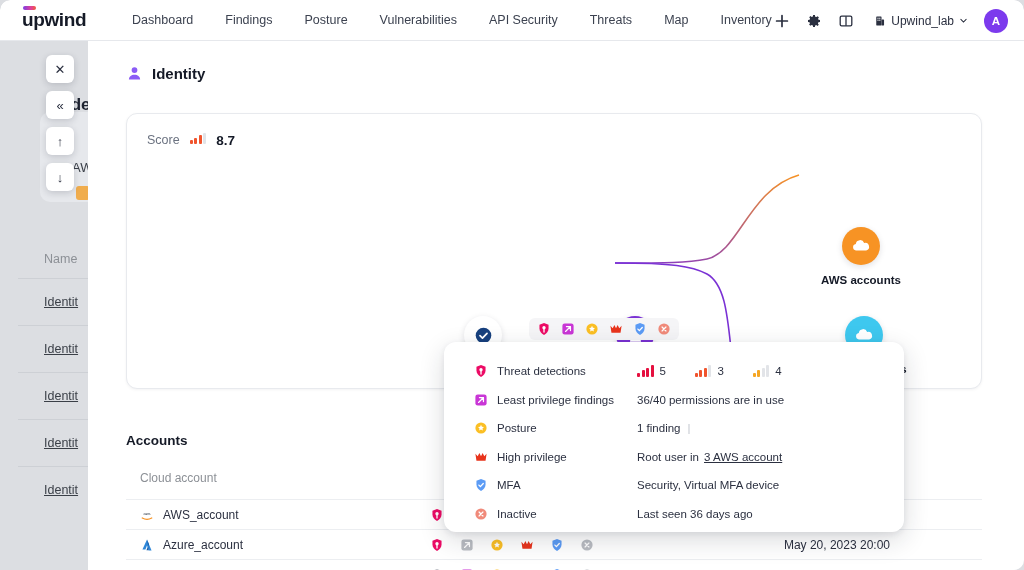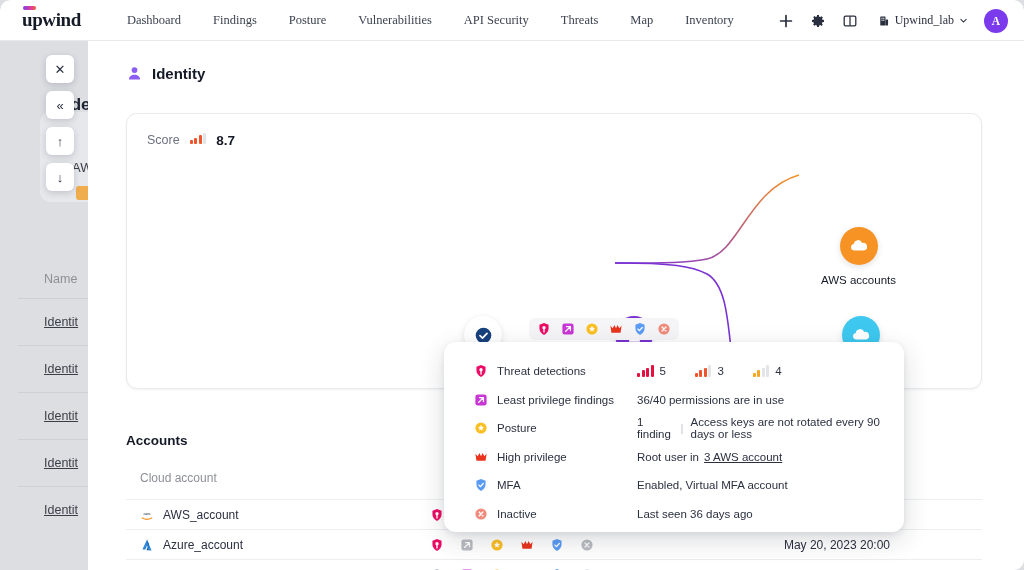--- a/index.html
+++ b/index.html
@@ -8,21 +8,21 @@
     font-family: "Liberation Sans", sans-serif;
     background: #d9dce0;
     overflow: hidden;
   }
 
   
   #bg-layer {
     position: absolute; inset: 0;
     background: #dcdee2;
   }
-  #bg-table { position: absolute; left: 18px; top: 246px; width: 95px; margin-top: 20px; }
+  #bg-table { position: absolute; left: 18px; top: 246px; width: 95px; }
   #bg-table .bg-head {
     font-size: 12.5px; color: #8c9096; padding: 6px 20px 12px 26px;
   }
   #bg-table .bg-row {
     border-top: 1px solid #cdd0d5;
     padding: 16px 20px 16px 26px;
     font-size: 12.5px; color: #3a3f47;
     text-decoration: underline;
     white-space: nowrap; overflow: hidden;
   }
@@ -57,21 +57,21 @@
     width: 1024px; height: 570px;
     background: transparent;
   }
 
   
   #topnav {
     position: absolute; left: 0; top: 0; width: 1024px; height: 41px;
     background: #fff;
     border-bottom: 1px solid #e6e8ec;
     border-top-left-radius: 10px; border-top-right-radius: 10px;
-    display: flex; align-items: center; font-family: Liberation Serif, serif;
+    display: flex; align-items: center;
   }
   #logo {
     position: relative;
     margin-left: 22px; margin-right: 30px;
     font-size: 19px; font-weight: bold; color: #151a27;
     letter-spacing: -0.4px;
   }
   #logo .gbar {
     position: absolute; left: 1px; top: -3px; width: 13px; height: 3.5px;
     background: linear-gradient(90deg, #7b3fe4 0%, #e0409b 60%, #f05a3c 100%);
@@ -133,21 +133,21 @@
   
   .gnode { position: absolute; text-align: center; }
   .gnode .circ {
     width: 38px; height: 38px; border-radius: 50%;
     display: flex; align-items: center; justify-content: center;
     margin: 0 auto;
     box-shadow: 0 2px 6px rgba(20,25,45,0.13);
   }
   .gnode .lbl {
     margin-top: 9px; font-size: 11.5px;
-    font-weight: normal; color: #151a27; white-space: nowrap;
+    font-weight: bold; color: #151a27; white-space: nowrap;
   }
   #node-okta { left: 337px; top: 202px; }
   #node-okta .circ { background: #ffffff; }
   #node-identity { left: 488px; top: 202px; }
   #node-identity .circ { background: #7a31d4; }
   #node-aws { left: 694px; top: 113px; }
   #node-aws .circ { background: #f79324; }
   #node-azure { left: 694px; top: 202px; }
   #node-azure .circ { background: #3ec8ef; }
 
@@ -621,21 +621,20 @@
             <span class="tt-ico">
               <svg class="bicon" width="14" height="14" viewBox="0 0 16 16">
                 <circle cx="8" cy="8" r="6.4" fill="#fbbf24"></circle>
                 <path d="M8 4.4l1.05 2.2 2.35.3-1.72 1.6.44 2.3L8 9.72l-2.12 1.08.44-2.3L4.6 6.9l2.35-.3z" fill="#fff"></path>
               </svg>
             </span>
             <span class="tt-label">Posture</span>
             <span class="tt-val">
               <span>1 finding</span>
               <span class="sep">|</span>
-              <span>Access keys are not rotated every 90 days or less</span>
             </span>
           </div>
           <div class="tt-row">
             <span class="tt-ico">
               <svg class="bicon" width="14" height="14" viewBox="0 0 16 16">
                 <path d="M1.6 4.4l2.6 2.6 2-3.6 1.8 3.6 1.8-3.6 2 3.6 2.6-2.6-1.2 8H2.8z" fill="#e8341c"></path>
               </svg>
             </span>
             <span class="tt-label">High privilege</span>
             <span class="tt-val">
@@ -644,21 +643,21 @@
             </span>
           </div>
           <div class="tt-row">
             <span class="tt-ico">
               <svg class="bicon" width="14" height="14" viewBox="0 0 16 16">
                 <path d="M8 1.2l5.2 2v4.2c0 3.3-2.2 6-5.2 7.4-3-1.4-5.2-4.1-5.2-7.4V3.2z" fill="#5b9bf5"></path>
                 <path d="M5.6 8.1l1.7 1.8 3.3-3.6" stroke="#fff" stroke-width="1.5" fill="none" stroke-linecap="round" stroke-linejoin="round"></path>
               </svg>
             </span>
             <span class="tt-label">MFA</span>
-            <span class="tt-val">Enabled, Virtual MFA account</span>
+            <span class="tt-val">Security, Virtual MFA device</span>
           </div>
           <div class="tt-row">
             <span class="tt-ico">
               <svg class="bicon" width="14" height="14" viewBox="0 0 16 16">
                 <circle cx="8" cy="8" r="6.4" fill="#f08a7a"></circle>
                 <path d="M5.8 5.8l4.4 4.4M10.2 5.8l-4.4 4.4" stroke="#fff" stroke-width="1.5" stroke-linecap="round"></path>
               </svg>
             </span>
             <span class="tt-label">Inactive</span>
             <span class="tt-val">Last seen 36 days ago</span>

